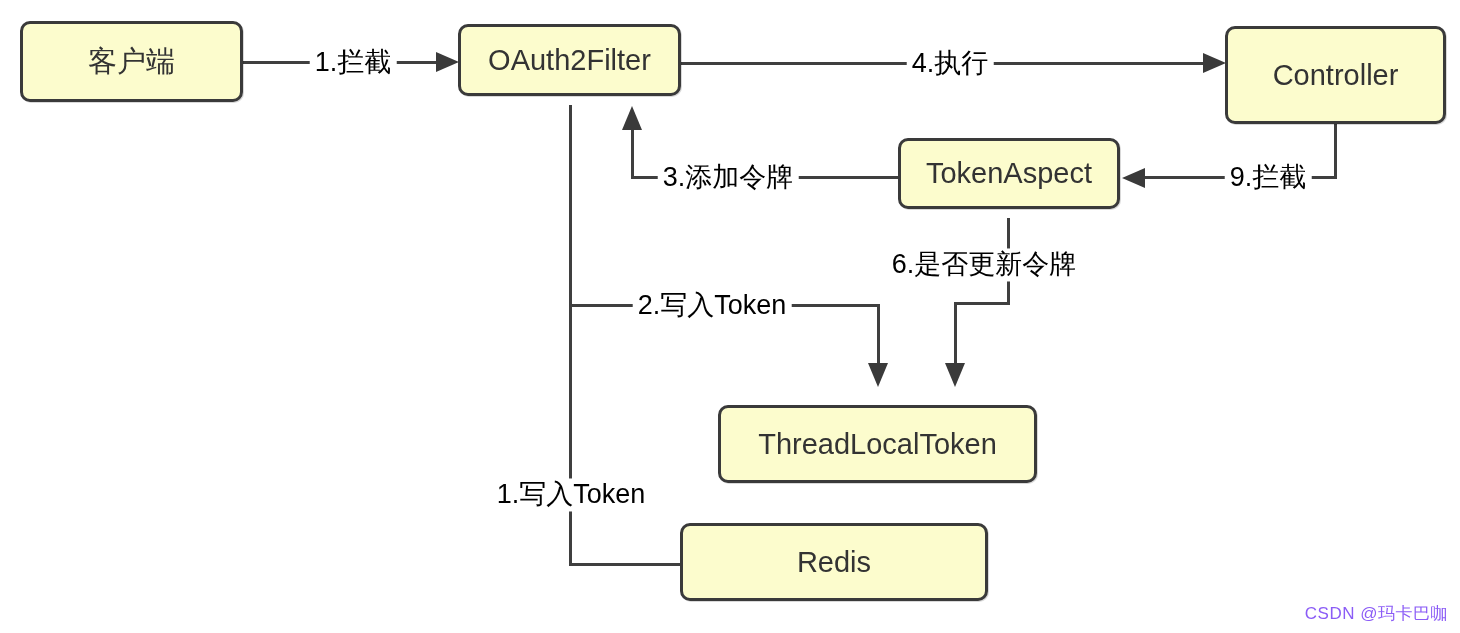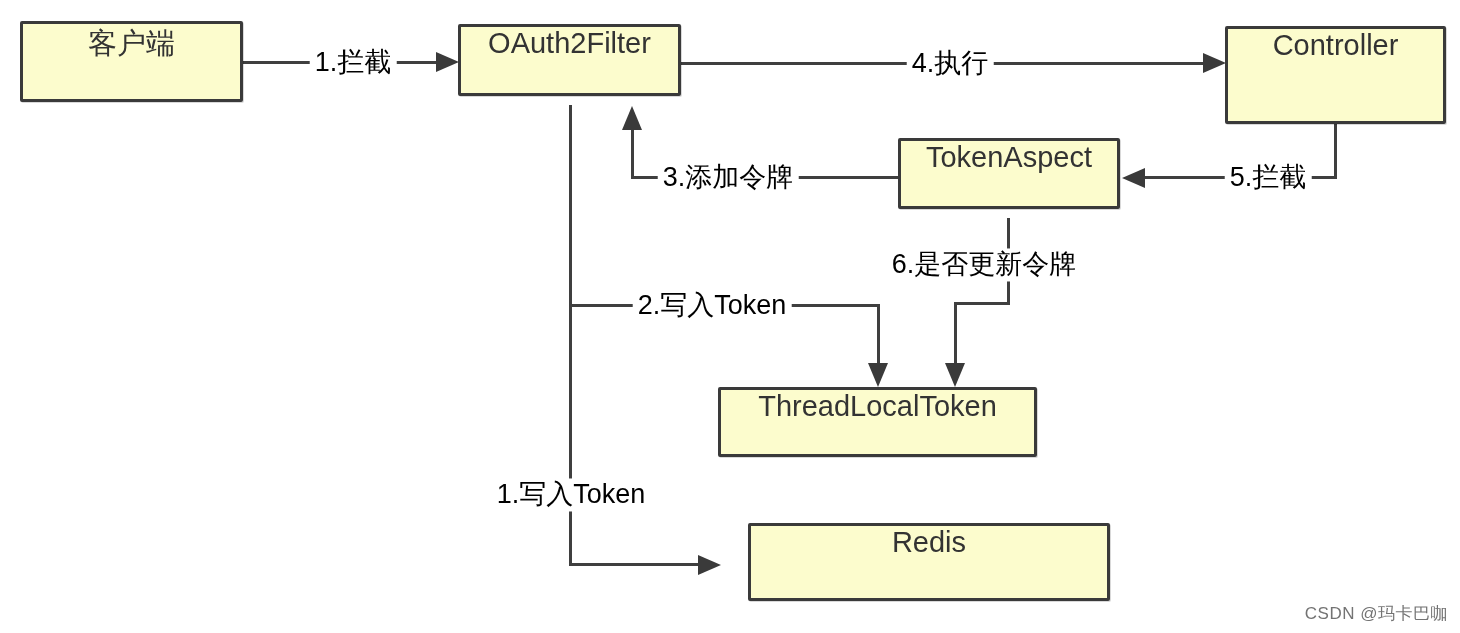--- a/index.html
+++ b/index.html
@@ -2,50 +2,50 @@
 <html><head>
 <meta charset="utf-8">
 <style>
   html,body{margin:0;padding:0;background:#ffffff;}
   #canvas{
     position:relative;width:1460px;height:633px;background:#ffffff;overflow:hidden;
     font-family:"Liberation Sans","DejaVu Sans",sans-serif;
   }
   .node{
     position:absolute;box-sizing:border-box;
-    background:#FCFCCD;border:3px solid #3A3A3A;border-radius:2px;
-    display:flex;align-items:flex-start;justify-content:center;
+    background:#FCFCCD;border:3px solid #3A3A3A;border-radius:10px;
+    display:flex;align-items:center;justify-content:center;
     font-size:29px;color:#333333;z-index:2;
     box-shadow:1px 1px 0 rgba(0,0,0,0.15);
   }
   .hline,.vline{position:absolute;background:#3F3F3F;z-index:1;}
   .hline{height:3px;}
   .vline{width:3px;}
   .arrow{position:absolute;width:0;height:0;z-index:1;}
   .arrow.right{border-top:10px solid transparent;border-bottom:10px solid transparent;border-left:23px solid #3A3A3A;}
   .arrow.left{border-top:10px solid transparent;border-bottom:10px solid transparent;border-right:23px solid #3A3A3A;}
   .arrow.up{border-left:10px solid transparent;border-right:10px solid transparent;border-bottom:24px solid #3A3A3A;}
   .arrow.down{border-left:10px solid transparent;border-right:10px solid transparent;border-top:24px solid #3A3A3A;}
   .edge-label{
     position:absolute;transform:translate(-50%,-50%);
     background:#ffffff;color:#000000;font-size:27px;line-height:1.15;
     padding:1px 5px;white-space:nowrap;z-index:3;
   }
   .watermark{
     position:absolute;right:12px;bottom:8px;
-    color:#737373;font-size:17px;z-index:4;letter-spacing:0.5px;
+    color:#8b5cf6;font-size:17px;z-index:4;letter-spacing:0.5px;
   }
 
   
   #n-client{left:20px;top:21px;width:223px;height:81px;}
   #n-oauth2filter{left:458px;top:24px;width:223px;height:72px;}
   #n-controller{left:1225px;top:26px;width:221px;height:98px;}
   #n-tokenaspect{left:898px;top:138px;width:222px;height:71px;}
-  #n-threadlocaltoken{left:718px;top:387px;width:319px;height:70px;}
-  #n-redis{left:748px;top:523px;width:362px;height:78px;}
+  #n-threadlocaltoken{left:718px;top:405px;width:319px;height:78px;}
+  #n-redis{left:680px;top:523px;width:308px;height:78px;}
 
   
   #e1-line{left:243px;top:61px;width:195px;}
   #e1-head{left:436px;top:52px;}
   #e1-label{left:353px;top:63px;}
 
   
   #e4-line{left:681px;top:62px;width:524px;}
   #e4-head{left:1203px;top:53px;}
   #e4-label{left:950px;top:64px;}
@@ -111,21 +111,21 @@
   <div class="arrow right" id="e1-head"></div>
   <div class="edge-label" id="e1-label">1.拦截</div>
 
   <div class="hline" id="e4-line"></div>
   <div class="arrow right" id="e4-head"></div>
   <div class="edge-label" id="e4-label">4.执行</div>
 
   <div class="vline" id="e5-v"></div>
   <div class="hline" id="e5-h"></div>
   <div class="arrow left" id="e5-head"></div>
-  <div class="edge-label" id="e5-label">5.拦截</div>
+  <div class="edge-label" id="e5-label">9.拦截</div>
 
   <div class="hline" id="e7-h"></div>
   <div class="vline" id="e7-v"></div>
   <div class="arrow up" id="e7-head"></div>
   <div class="edge-label" id="e7-label">3.添加令牌</div>
 
   <div class="vline" id="trunk-v"></div>
 
   <div class="hline" id="e2-h"></div>
   <div class="vline" id="e2-v"></div>

